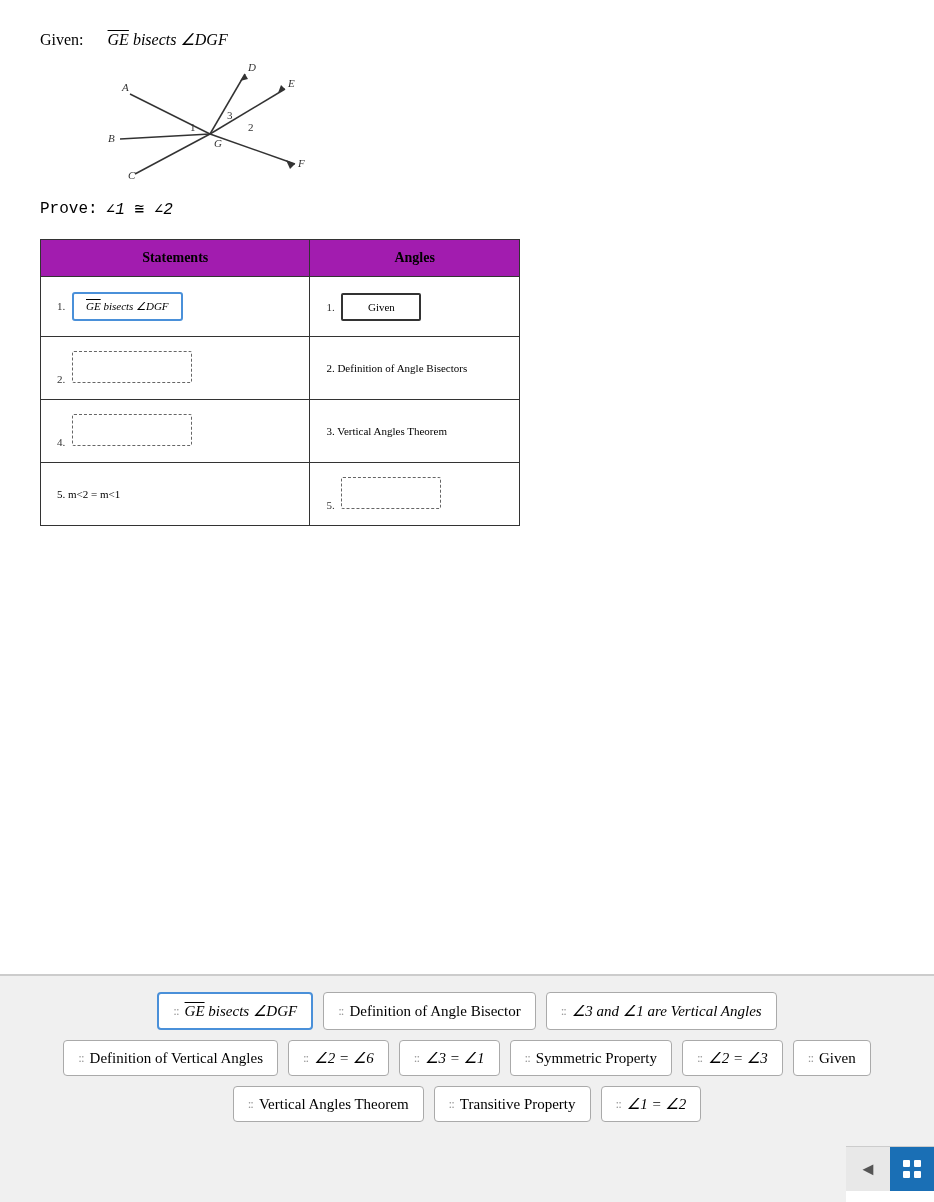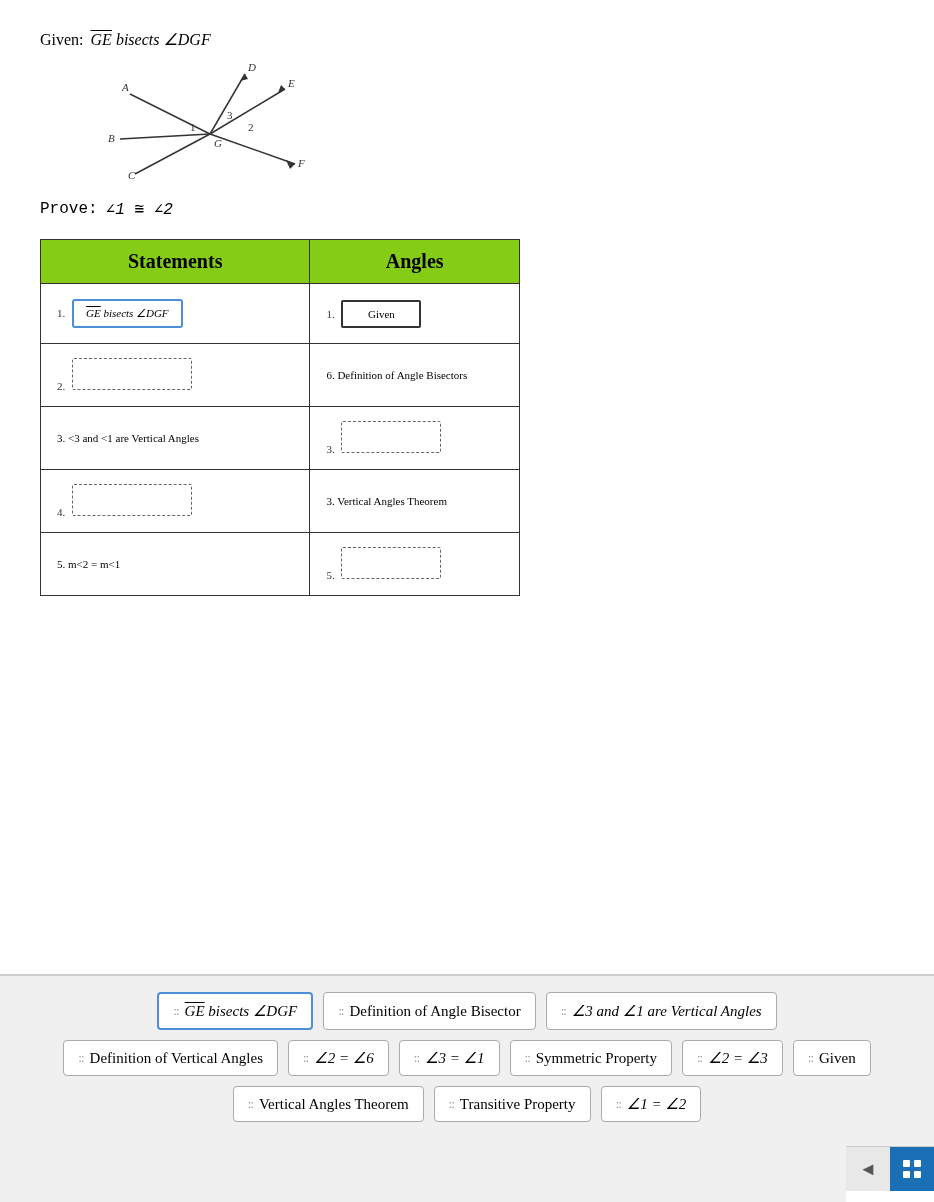--- a/index.html
+++ b/index.html
@@ -12,21 +12,21 @@
       overflow-x: hidden;
     }
 
     .main-content {
       padding: 30px 40px 20px 40px;
     }
 
     .given-line {
       display: flex;
       align-items: center;
-      gap: 7px;
+      gap: 24px;
       font-size: 16px;
       margin-bottom: 10px;
     }
 
     .given-label {
       font-weight: normal;
       font-size: 16px;
     }
 
     .diagram-container {
@@ -52,24 +52,24 @@
 
     .proof-table {
       border-collapse: collapse;
       width: 480px;
       border: 1.5px solid #333;
     }
 
     .proof-table th {
       border: 1.5px solid #333;
       padding: 10px 33px;
-      font-size: 20px;
+      font-size: 14px;
       font-weight: bold;
       text-align: center;
-      background: #84cc16;
+      background: #a21caf;
     }
 
     .proof-table td {
       border: 1.5px solid #333;
       padding: 14px 16px;
       font-size: 11px;
       vertical-align: middle;
       height: 60px;
     }
 
@@ -256,33 +256,24 @@
           <span class="solid-box">Given</span>
         </td>
       </tr>
 
       <tr>
         <td>
           <span class="row-number">2.</span>
           <span class="dashed-box" style="min-width:120px; min-height:32px; display:inline-block;"></span>
         </td>
         <td>
-          <span>6. Definition of Angle Bisectors</span>
-        </td>
-      </tr>
-
-      <tr>
-        <td>
-          <span>3. &lt;3 and &lt;1 are Vertical Angles</span>
-        </td>
-        <td>
-          <span class="row-number">3.</span>
-          <span class="dashed-box" style="min-width:100px; min-height:32px; display:inline-block;"></span>
-        </td>
-      </tr>
+          <span>2. Definition of Angle Bisectors</span>
+        </td>
+      </tr>
+
 
       <tr>
         <td>
           <span class="row-number">4.</span>
           <span class="dashed-box" style="min-width:120px; min-height:32px; display:inline-block;"></span>
         </td>
         <td>
           <span>3. Vertical Angles Theorem</span>
         </td>
       </tr>

